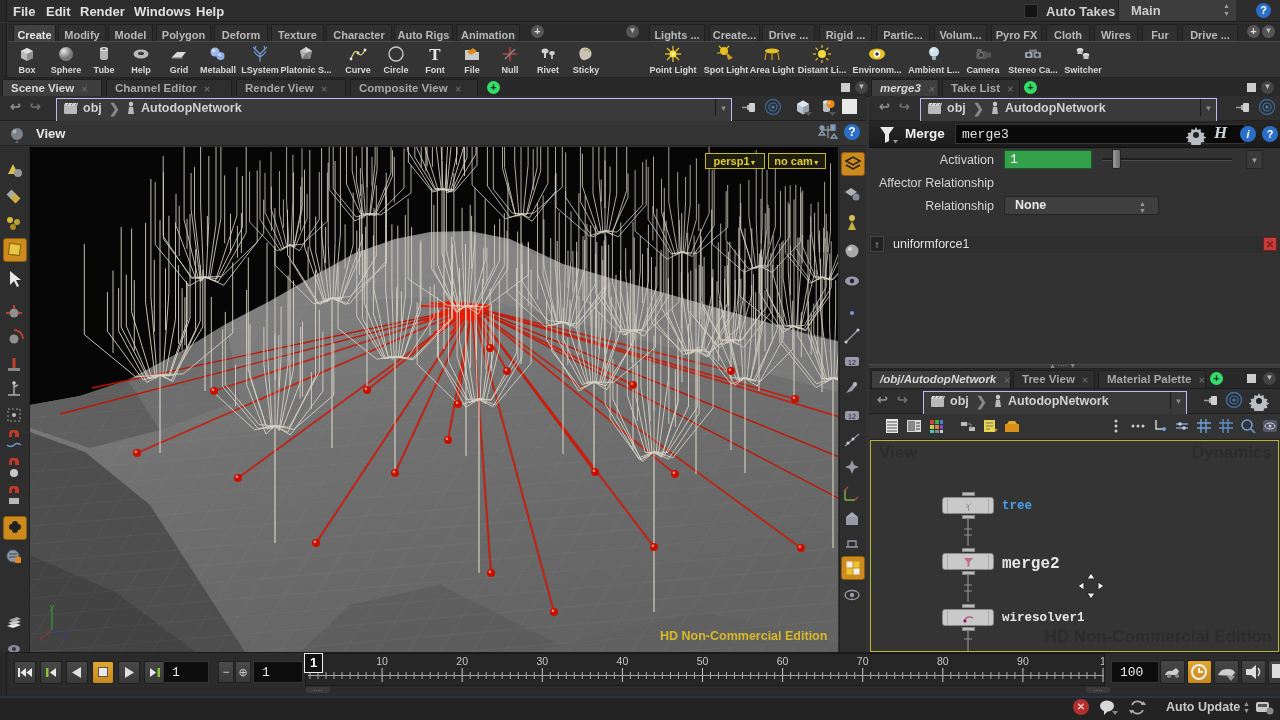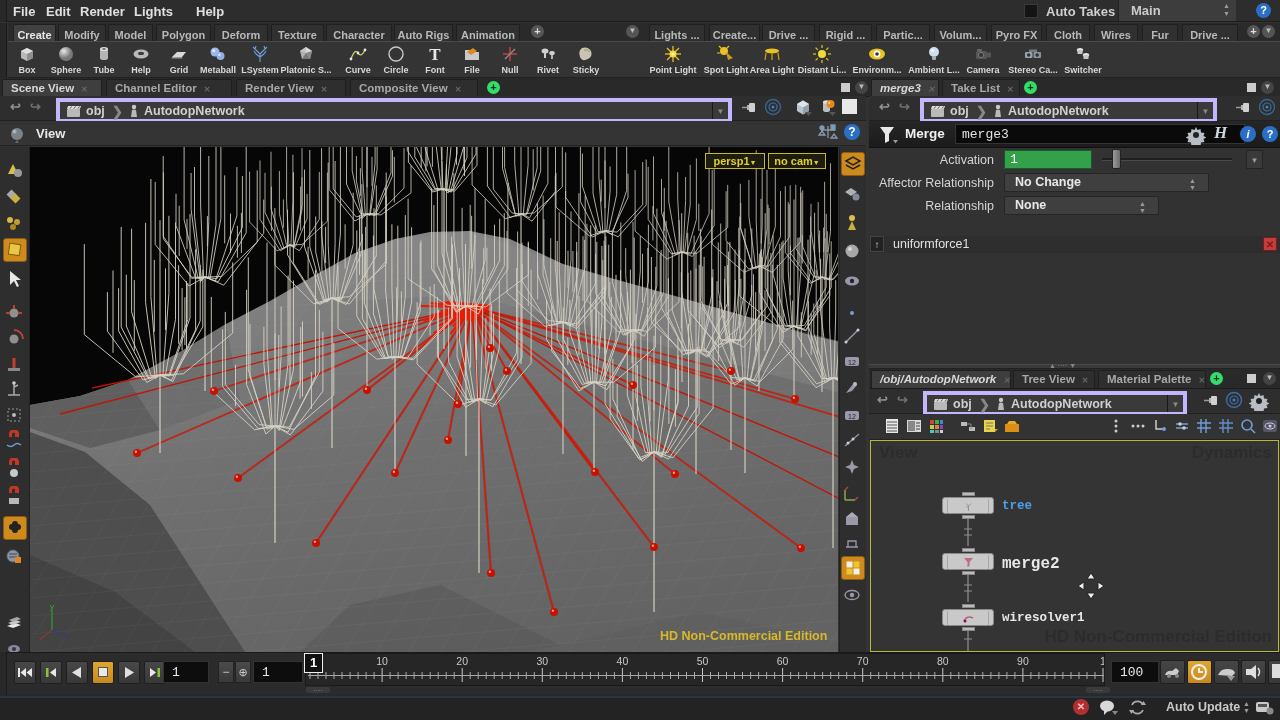--- a/index.html
+++ b/index.html
@@ -19,40 +19,40 @@
 
 .ptrow{height:19px;background:#292929;border-bottom:1px solid #1c1c1c}
 .ptab{position:absolute;top:1px;height:18px;white-space:nowrap;overflow:hidden;background:#2e2e2e;border:1px solid #1e1e1e;border-bottom:none;color:#a8a8a8;font-size:11.5px;font-weight:bold;padding:2px 6px 0 8px;border-radius:2px 2px 0 0}
 .ptab.act{background:#3e3e3e;color:#d8d8d8}
 .ptab .tx{color:#666;font-size:8px;margin-left:7px}
 .plus{position:absolute;width:13px;height:13px;border-radius:7px;background:#555;color:#ddd;text-align:center;font-size:11px;line-height:12px;font-weight:bold}
 .sqbtn{position:absolute;width:9px;height:9px;background:#ccc}
 .vbtn{position:absolute;width:13px;height:13px;border-radius:7px;background:#444;color:#bbb;text-align:center;font-size:8px;line-height:12px}
 
 .pathbar{height:24px;background:#2e2e2e;border-bottom:1px solid #202020}
-.pfield{position:absolute;top:2px;height:25px;background:#3a3a3a;border:4px solid #c4b5fd;border-radius:0;color:#d0d0d0;font-size:12.5px;font-weight:bold}
+.pfield{position:absolute;top:2px;height:25px;background:#3a3a3a;border:1px solid #c4b5fd;border-radius:0;color:#d0d0d0;font-size:12.5px;font-weight:bold}
 .navarr{position:absolute;top:3px;font-size:13px;color:#909090;font-weight:bold}
 .ddbox{position:absolute;background:#3a3a3a;border-left:1px solid #191919;color:#8a8a8a;text-align:center;font-size:8px}
 
 #vpheader{left:0;top:121px;width:866px;height:25px;background:#343434;border-bottom:1px solid #222;color:#e8e8e8;font-size:13px;font-weight:bold}
 
 .vtoolbar{background:#2e2e2e}
 .iconslot{position:absolute;left:3px;width:24px;height:24px;border-radius:3px}
 .iconslot.orange{background:#cf8a1d;border:1px solid #8a5c10}
 
 .plabel{position:absolute;color:#d4d4d4;font-size:12.5px;text-align:right}
 .dd{position:absolute;height:19px;background:#3f3f3f;border:1px solid #252525;border-radius:2px;color:#e8e8e8;font-weight:bold;font-size:12.5px;padding:1px 0 0 10px}
 .spin{position:absolute;color:#999;font-size:7px;line-height:7px;text-align:center}
 </style></head><body>
 <div id="root">
 <div id="menubar" class="abs">
 <span class="mi" style="left:13px">File</span>
 <span class="mi" style="left:46px">Edit</span>
 <span class="mi" style="left:80px">Render</span>
-<span class="mi" style="left:134px">Lights</span>
+<span class="mi" style="left:134px">Windows</span>
 <span class="mi" style="left:196px">Help</span>
 <div style="position:absolute;left:1024px;top:4px;width:14px;height:14px;background:#141414;border:1px solid #3a3a3a"></div>
 <span class="mi" style="left:1046px;color:#cfcfcf">Auto Takes</span>
 <div style="position:absolute;left:1118px;top:0;width:118px;height:21px;background:#3d3d3d;border-left:1px solid #222;color:#ccc;font-size:13px;font-weight:bold;padding:3px 0 0 12px">Main<span style="position:absolute;right:6px;top:2px;color:#999;font-size:7px;line-height:8px">▲<br>▼</span></div>
 <div style="position:absolute;left:1256px;top:3px;width:15px;height:15px;border-radius:8px;background:#2a6fc5;color:#fff;font-size:11px;font-weight:bold;text-align:center;line-height:15px">?</div>
 <div class="grip" style="top:0;height:22px"></div>
 </div>
 <div class="grip" style="top:23px;height:55px"></div>
 <div id="shelftabs" class="abs">
 <div class="stab act" style="left:5px;width:43px">Create</div>
@@ -808,21 +808,20 @@
       <span style="position:absolute;left:345px;top:2px;color:#cfd6de;font-size:17px;font-weight:bold;font-family:'Liberation Serif',serif;font-style:italic">H</span>
       <div style="position:absolute;left:371px;top:5px;width:16px;height:16px;border-radius:8px;background:#2a6fc5;color:#fff;font-size:11px;font-weight:bold;text-align:center;line-height:16px;font-style:italic">i</div>
       <div style="position:absolute;left:393px;top:5px;width:16px;height:16px;border-radius:8px;background:#2a6fc5;color:#fff;font-size:11px;font-weight:bold;text-align:center;line-height:16px">?</div>
     </div>
 <span class="abs plabel" style="left:909px;top:153px;width:85px">Activation</span>
 <div class="abs" style="left:1004px;top:150px;width:88px;height:19px;background:#33a04a;border:1px solid #1a5a28;color:#fff;font-size:13px;font-family:'Liberation Mono',monospace;padding:1px 0 0 5px">1</div>
 <div class="abs" style="left:1102px;top:158px;width:130px;height:3px;background:#1f1f1f;border-bottom:1px solid #4a4a4a"></div>
 <div class="abs" style="left:1112px;top:149px;width:9px;height:20px;background:linear-gradient(90deg,#9a9a9a,#6a6a6a);border:1px solid #222;border-radius:2px"></div>
 <div class="abs" style="left:1246px;top:150px;width:17px;height:19px;background:#3a3a3a;border:1px solid #242424;color:#999;font-size:8px;text-align:center;padding-top:5px">▼</div>
 <span class="abs plabel" style="left:859px;top:176px;width:135px">Affector Relationship</span>
-<div class="abs dd" style="left:1004px;top:173px;width:205px">No Change<span class="spin" style="right:12px;top:3px">▲<br>▼</span></div>
 <span class="abs plabel" style="left:899px;top:199px;width:95px">Relationship</span>
 <div class="abs dd" style="left:1004px;top:196px;width:155px">None<span class="spin" style="right:12px;top:3px">▲<br>▼</span></div>
 <div class="abs" style="left:869px;top:236px;width:411px;height:17px;background:#2e2e2e">
       <div style="position:absolute;left:1px;top:0;width:14px;height:16px;background:#222;border:1px solid #444;color:#ddd;font-size:10px;text-align:center;line-height:15px">↑</div>
       <span style="position:absolute;left:24px;top:1px;color:#e0e0e0;font-size:12.5px">uniformforce1</span>
       <div style="position:absolute;right:3px;top:1px;width:14px;height:14px;background:#c43c3c;border:1px solid #7a1a1a;color:#801818;font-size:10px;font-weight:bold;text-align:center;line-height:13px">✕</div>
     </div>
 <div class="abs" style="left:869px;top:364px;width:411px;height:5px;background:#3a3a3a;border-top:1px solid #4a4a4a;border-bottom:1px solid #222">
       <span style="position:absolute;left:180px;top:-3px;color:#888;font-size:7px">▲ ···· ▼</span>
     </div>

